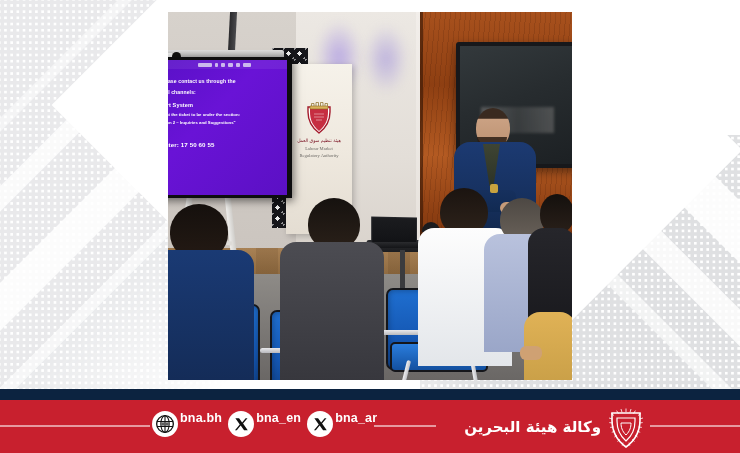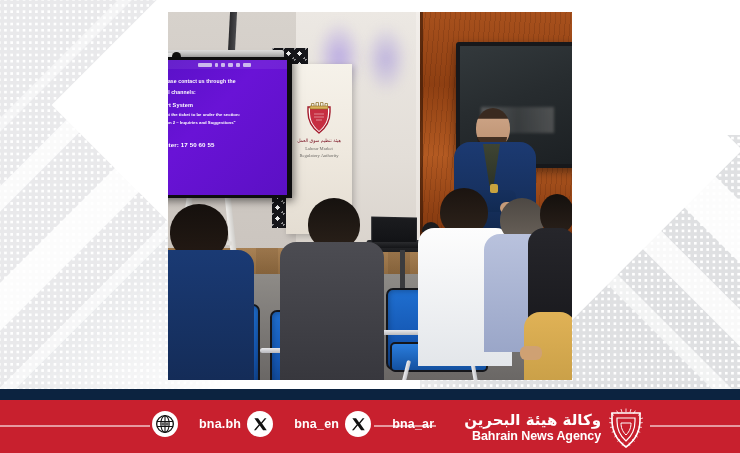--- a/index.html
+++ b/index.html
@@ -271,21 +271,21 @@
     position:absolute; height:1.6px; background:rgba(255,255,255,.55);
   }
   .div-left  { left:0px;   top:25px; width:150px; }
   .div-mid   { left:374px; top:25px; width:62px; }
   .div-right { right:0px;  top:25px; width:90px; }
 
   .social-group {
     position:absolute; left:152px; top:11px;
     display:flex; align-items:center; gap:6px;
   }
-  .social-item { display:flex; align-items:center; gap:21px; }
+  .social-item { display:flex; align-items:flex-start; gap:2px; }
   .social-badge {
     width:26px; height:26px; border-radius:50%;
     background:#ffffff; display:flex; align-items:center; justify-content:center;
     flex: 0 0 auto;
   }
   .social-label {
     color:#ffffff; font-size:12.5px; font-weight:bold; letter-spacing:.2px;
     white-space:nowrap;
   }
 
@@ -499,21 +499,20 @@
             </svg>
           </span>
           <span class="social-label">bna_ar</span>
         </div>
 
       </div>
 
       <div class="brand">
         <div class="brand-text">
           <div class="brand-ar">وكالة هيئة البحرين</div>
-          <div class="brand-en">Bahrain News Agency</div>
         </div>
         <span class="brand-mark">
           <svg viewBox="0 0 36 40" width="36" height="40" aria-hidden="true">
             <g stroke="#ffffff" stroke-width="1" fill="none">
               <path d="M18 39 C7 31 4 22 4 12 L4 5 L32 5 L32 12 C32 22 29 31 18 39 Z" stroke-width="1.6"></path>
               <path d="M18 33 C11 27 9 21 9 13 L9 10 L27 10 L27 13 C27 21 25 27 18 33 Z" stroke-width="1.2"></path>
               <path d="M18 27 C14 23 13 19 13 15 L23 15 C23 19 22 23 18 27 Z" stroke-width="1"></path>
             </g>
             <g stroke="#ffffff" stroke-width=".85" opacity=".95">
               <path d="M18 4 V0.5 M14 4.4 L13 1 M22 4.4 L23 1 M10.5 5.6 L8.6 2.6 M25.5 5.6 L27.4 2.6"></path>

